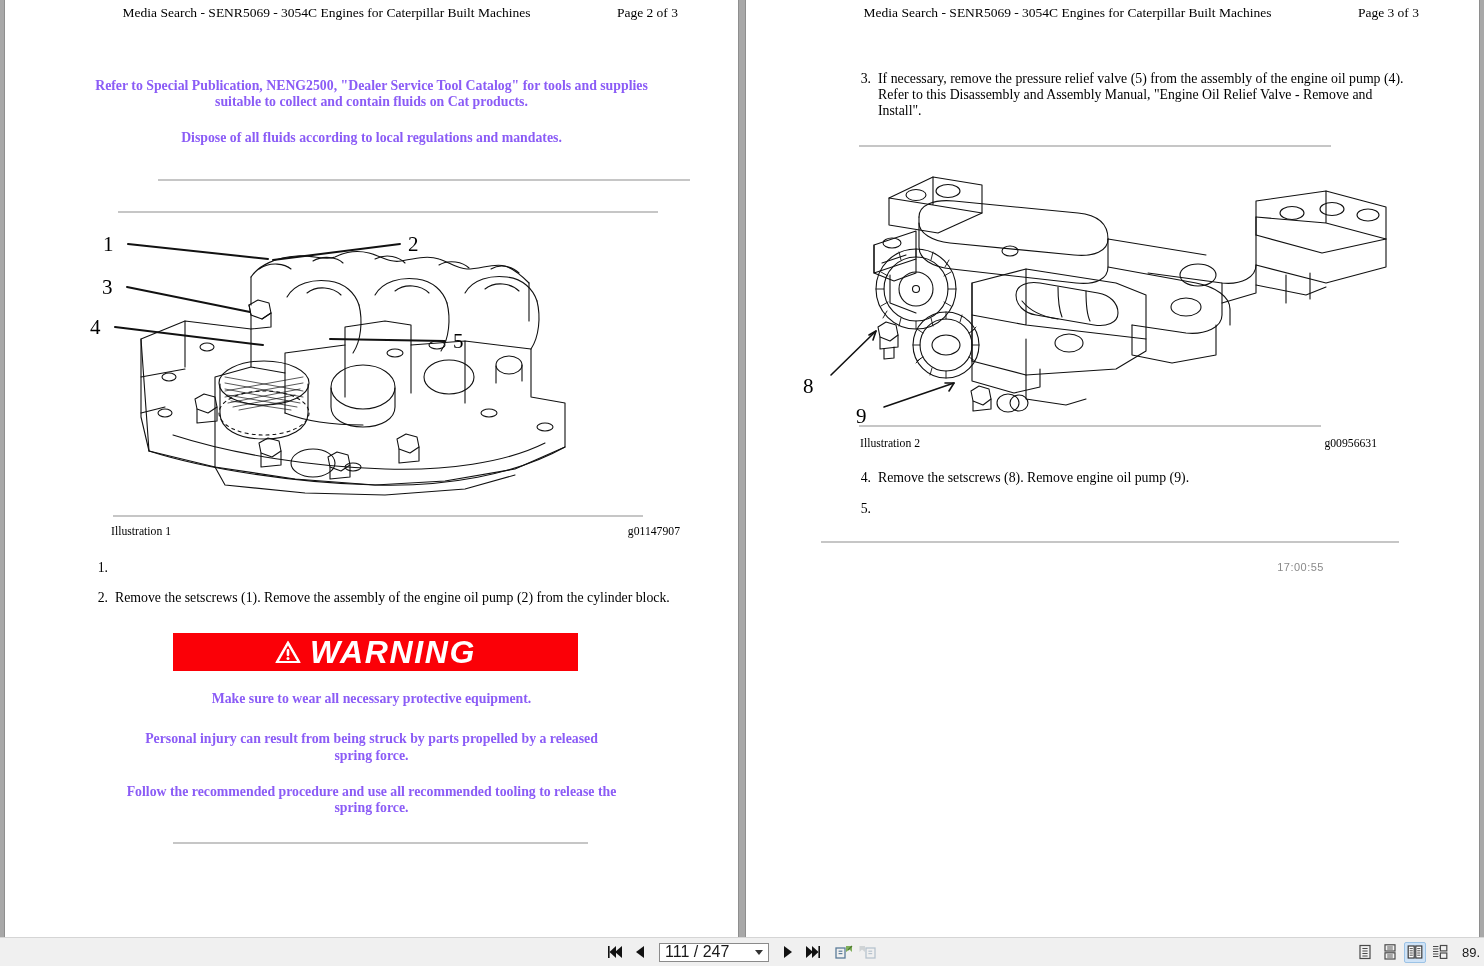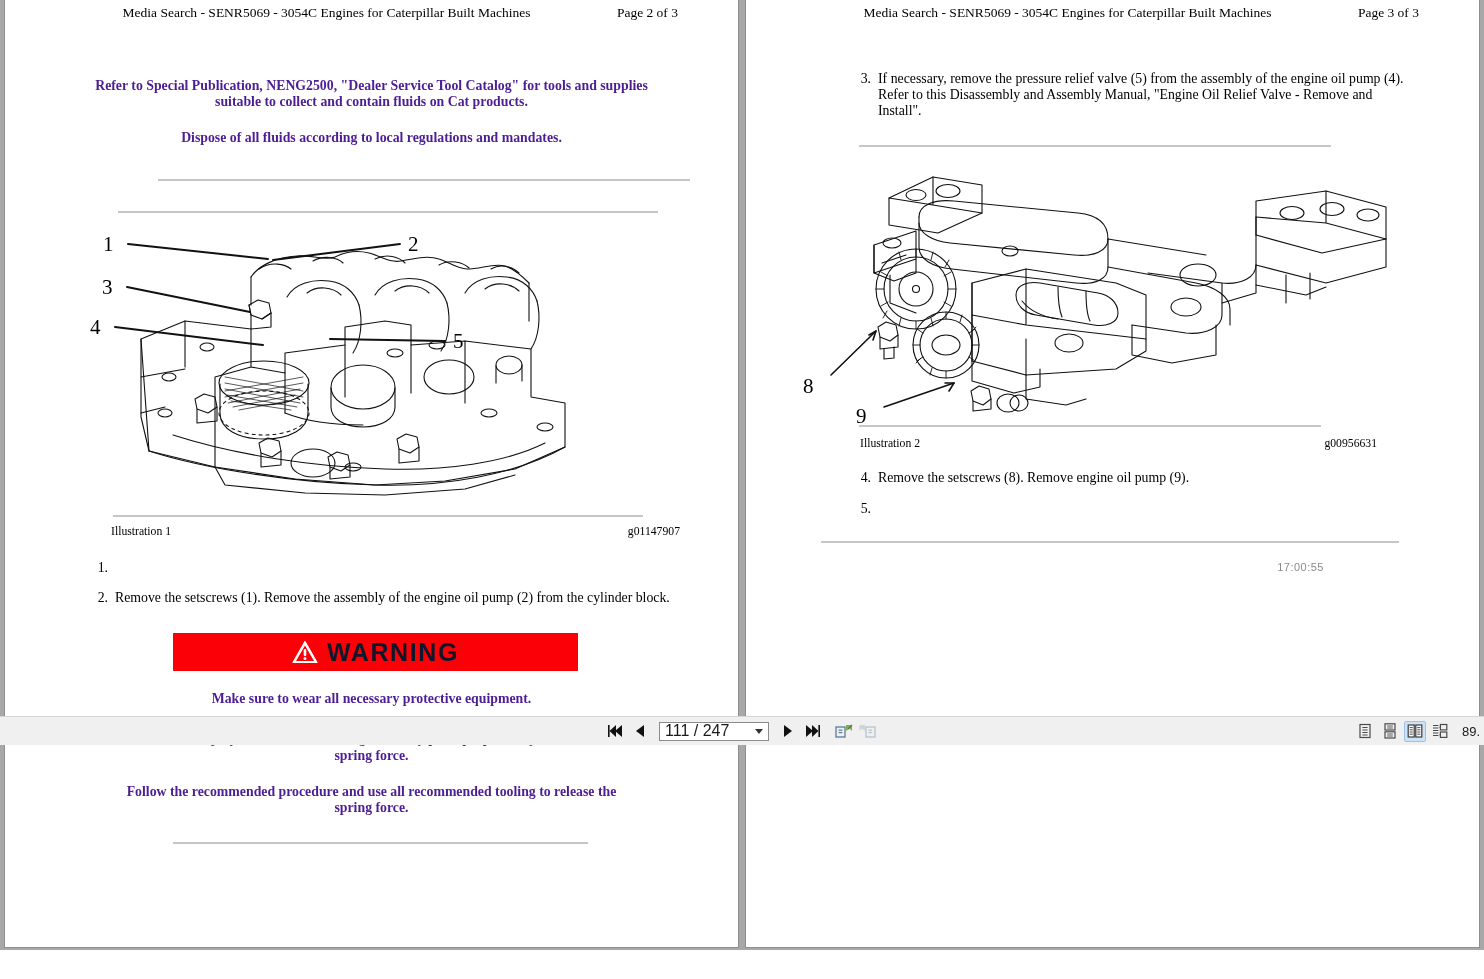--- a/index.html
+++ b/index.html
@@ -3,21 +3,21 @@
 <meta charset="utf-8">
 <style>
   * { box-sizing: border-box; }
   html, body {
     margin: 0; padding: 0;
     width: 1484px; height: 979px;
     overflow: hidden;
     background: #ffffff;
     font-family: "Liberation Serif", serif;
   }
-  #app { position: relative; width: 1484px; height: 745px; background:#a8a8a8; }
+  #app { position: relative; width: 1484px; height: 966px; background:#a8a8a8; }
 
   
   .doc-viewport {
     position: absolute; left: 0; top: 0;
     width: 1484px; height: 950px;
     background: #a8a8a8;
     display: flex;
     align-items: flex-start;
     justify-content: center;
     overflow: hidden;
@@ -43,21 +43,21 @@
   .hdr-page  { position:absolute; right: 60px; }
 
   
   .pg-body { position: relative; padding: 0 40px; }
 
   .center-bold {
     text-align: center;
     font-weight: bold;
     font-size: 13.8px;
     line-height: 1.18;
-    color: #4c1d95;
+    color: #8b5cf6;
   }
   .rule {
     height: 0; border: 0; border-top: 2px solid #c6c6c6;
     margin: 0;
   }
   .numbered {
     display: flex;
     font-size: 13.8px;
     line-height: 1.17;
     color: #000;
@@ -70,25 +70,26 @@
   }
 
   
   .warning-band {
     background: #fb0007;
     height: 38px;
     display: flex; align-items: center; justify-content: center;
     gap: 9px;
   }
   .warning-band .wtext {
-    color: #0f172a;
+    color: #ffffff;
     font-family: "Liberation Sans", sans-serif;
     font-weight: bold;
-    font-size: 25px;
+    font-size: 32px;
     letter-spacing: 1.6px;
+    font-style: italic;
   }
 
   
   .toolbar {
     position: absolute; left: 0; bottom: 0;
     width: 1484px; height: 29px;
     background: #f0f0f0;
     border-top: 1px solid #d5d5d5;
     display: flex; align-items: center;
   }

